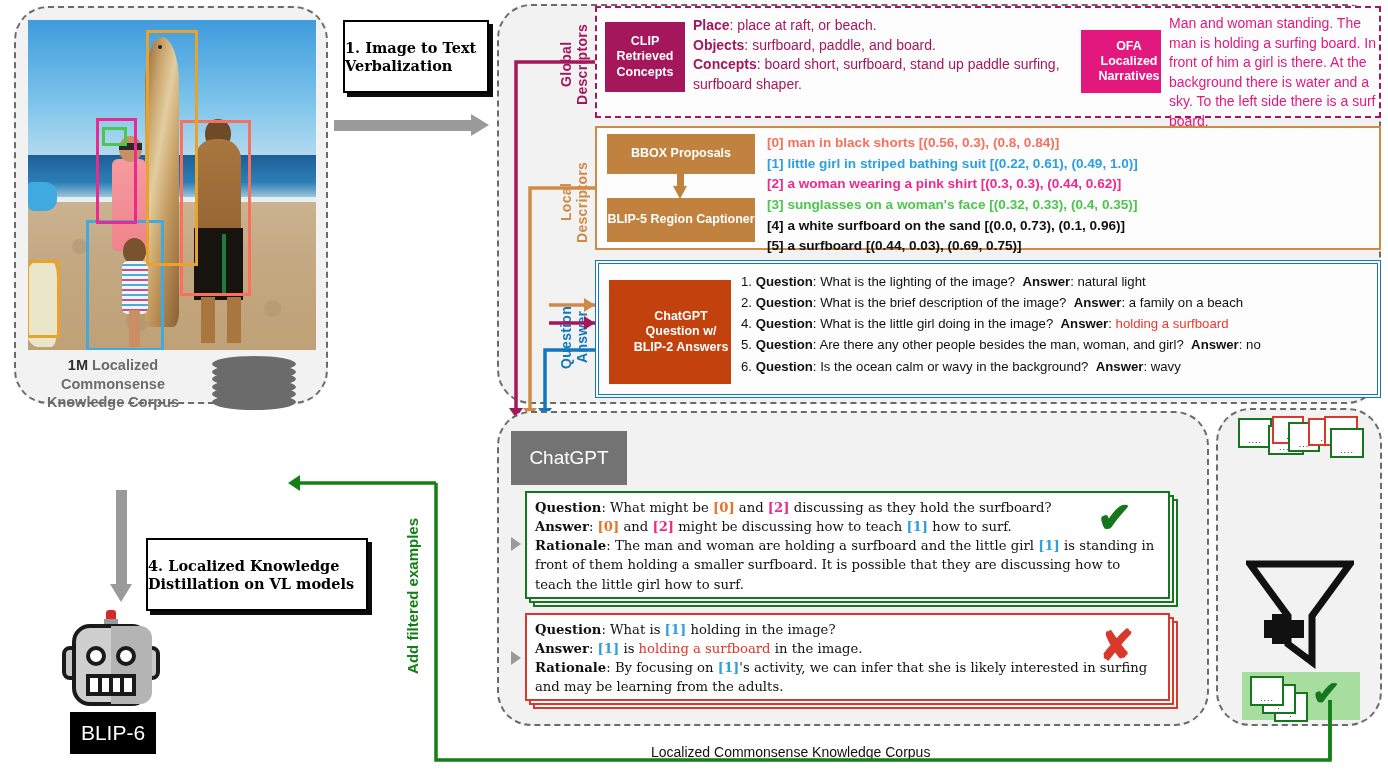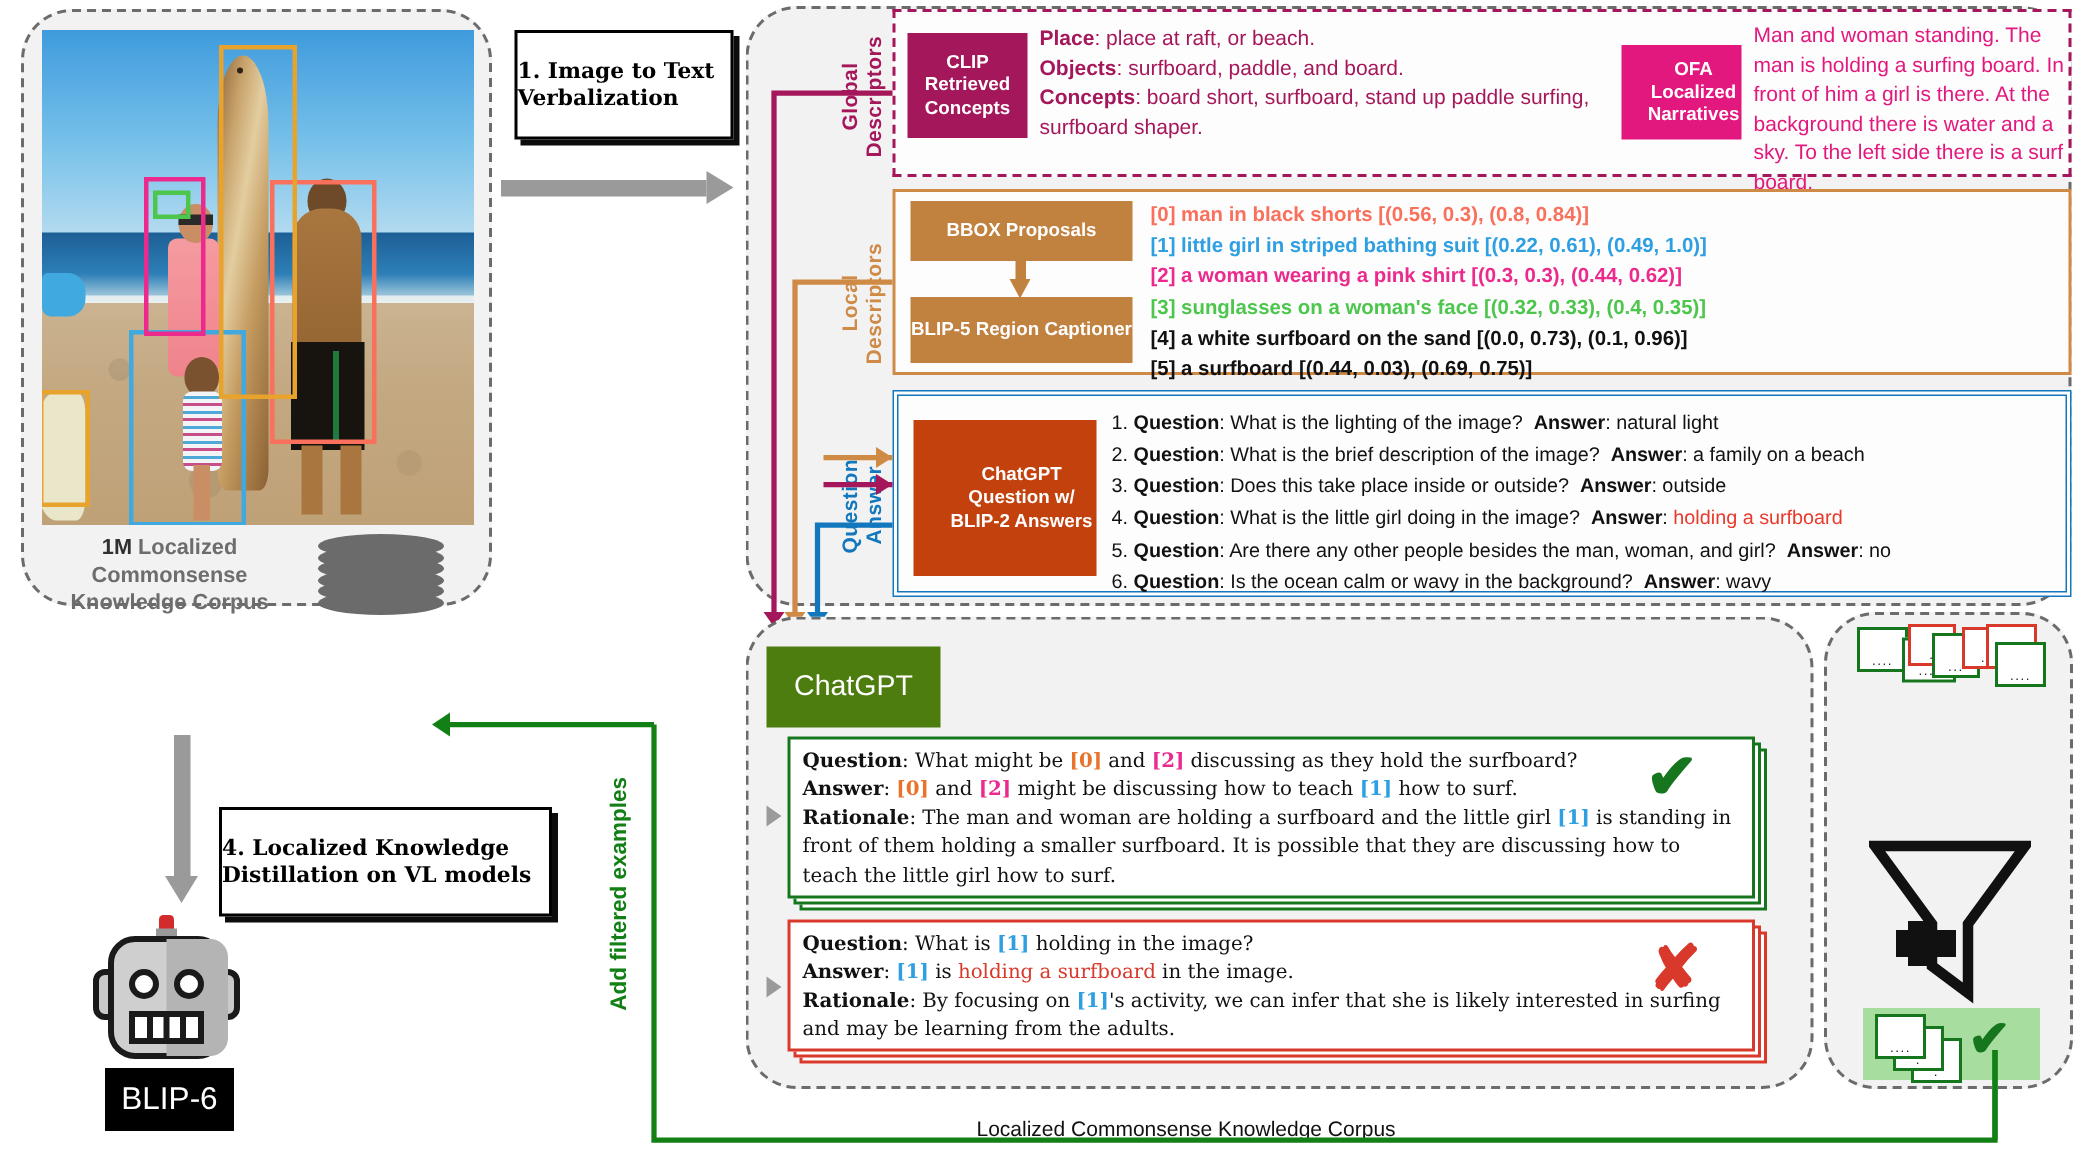--- a/index.html
+++ b/index.html
@@ -150,21 +150,21 @@
   .qa-list .row{ white-space:nowrap; }
   .qa-list b{ font-weight:bold; }
   .qa-list .hl{ color:#e8392b; }
 
   
   .route{ position:absolute; }
 
   
   #sec2{ left:497px; top:411px; width:712px; height:315px; }
   #chatgpt-box{ position:absolute; left:12px; top:18px; width:116px; height:54px;
-     background:#4d7c0f; color:#fff; display:flex; align-items:center;
+     background:#737373; color:#fff; display:flex; align-items:center;
      justify-content:center; font-size:19px; }
   .examplebox{ position:absolute; background:#fff; border-width:2.5px; border-style:solid;
      font-family:"DejaVu Serif", serif; font-size:13.2px; line-height:1.45;
      color:#111; padding:5px 8px 4px 8px; }
   .examplebox .o0{ color:#e8732a; font-weight:bold; }
   .examplebox .o1{ color:#2e9fe0; font-weight:bold; }
   .examplebox .o2{ color:#ec2a8e; font-weight:bold; }
   .examplebox .red{ color:#d8392b; }
   .examplebox b{ font-weight:bold; }
   #ex-good{ left:26px; top:78px; width:645px; height:108px; border-color:#16761e; }
@@ -292,21 +292,20 @@
       <div class="row plain" style="color: rgb(17, 17, 17);">[4] a white surfboard on the sand [(0.0, 0.73), (0.1, 0.96)]</div>
       <div class="row plain" style="color: rgb(17, 17, 17);">[5] a surfboard [(0.44, 0.03), (0.69, 0.75)]</div>
     </div>
 </div>
 
 <div class="card" id="card-qa">
   <div class="tagbox" id="tag-chatgpt-qa">ChatGPT Question w/ BLIP-2 Answers</div>
   <div class="qa-list" id="qa-list">
       <div class="row">1. <b>Question</b>: What is the lighting of the image? &nbsp;<b>Answer</b>: natural light</div>
       <div class="row">2. <b>Question</b>: What is the brief description of the image? &nbsp;<b>Answer</b>: a family on a beach</div>
-      <div class="row">3. <b>Question</b>: Does this take place inside or outside? &nbsp;<b>Answer</b>: outside</div>
       <div class="row">4. <b>Question</b>: What is the little girl doing in the image? &nbsp;<b>Answer</b>: <span class="hl">holding a surfboard</span></div>
       <div class="row">5. <b>Question</b>: Are there any other people besides the man, woman, and girl? &nbsp;<b>Answer</b>: no</div>
       <div class="row">6. <b>Question</b>: Is the ocean calm or wavy in the background? &nbsp;<b>Answer</b>: wavy</div>
     </div>
 </div>
 
 <svg class="route" id="routes" width="1388" height="769" style="left:0;top:0;pointer-events:none">
     <polyline points="595,62 516,62 516,408" fill="none" stroke="#a5175b" stroke-width="3.5"></polyline>
     <polygon points="509,408 523,408 516,418" fill="#a5175b"></polygon>
     <polyline points="549,323 595,323" fill="none" stroke="#a5175b" stroke-width="3.5"></polyline>

